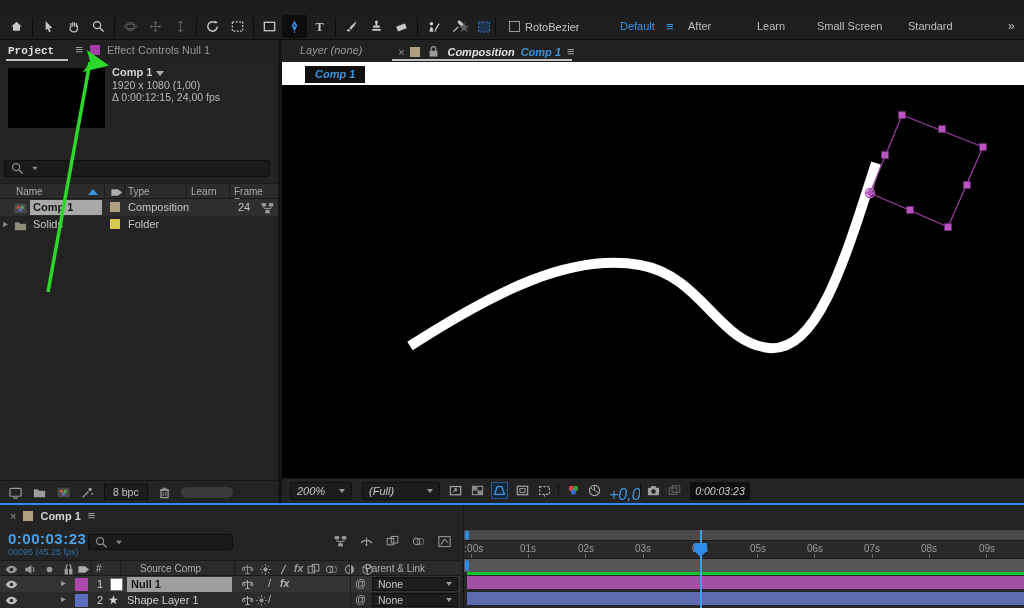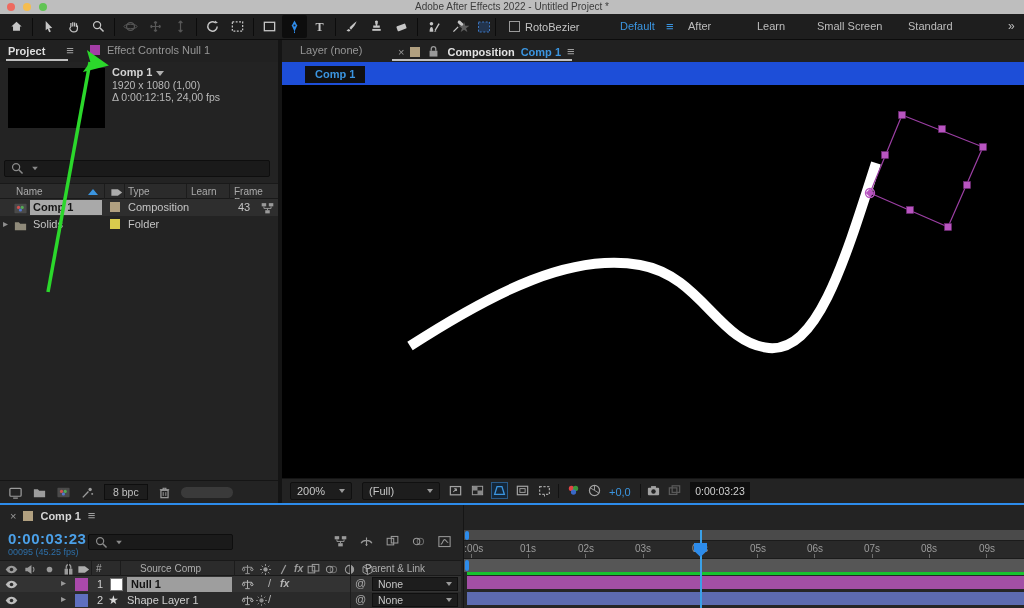--- a/index.html
+++ b/index.html
@@ -32,21 +32,21 @@
   .checkbox { width:11px; height:11px; border:1px solid #9a9a9a; background:transparent; margin:0 5px 0 10px; }
   .rb-label { color:#c4c4c4; font-size:11px; }
   .ws { position:absolute; top:6px; font-size:11px; color:#bdbdbd; white-space:nowrap; }
   .ws.active { color:#3b95e0; }
   .ws-menu { position:absolute; top:5px; color:#3b95e0; font-size:13px; }
   .ws-overflow { position:absolute; top:5px; color:#bdbdbd; font-size:12px; }
 
   
   .project-panel { position:absolute; left:0; top:40px; width:278px; height:463px; background:#232323; }
   .pp-tabs { position:absolute; left:0; top:0; width:278px; height:22px; background:#212121; }
-  .pp-tab-active { position:absolute; left:8px; top:3px; display:flex; align-items:center; gap:21px; color:#dedede; font-weight:bold; }
+  .pp-tab-active { position:absolute; left:8px; top:3px; display:flex; align-items:center; gap:21px; color:#dedede; font-weight:bold;font-family:Liberation Mono, monospace; }
   .pp-tab-active .underline { position:absolute; left:-2px; top:16px; width:62px; height:2px; background:#bfbfbf; }
   .menu-ico { color:#9f9f9f; font-size:13px; font-weight:normal; }
   .pp-tab2 { position:absolute; left:90px; top:4px; display:flex; align-items:center; gap:7px; color:#969696; }
   .sq { width:10px; height:10px; display:inline-block; }
   .thumb { position:absolute; left:8px; top:28px; width:97px; height:60px; background:#000; }
   .pp-meta { position:absolute; left:112px; top:26px; line-height:12.5px; color:#b9b9b9; font-size:10.5px; }
   .pp-meta .cn { color:#d2d2d2; font-weight:bold; font-size:11px; }
   .caret-d { display:inline-block; width:0; height:0; border-left:4px solid transparent; border-right:4px solid transparent; border-top:5px solid #b0b0b0; margin-left:4px; }
   .searchbox { position:absolute; background:#1a1a1a; border:1px solid #0e0e0e; border-radius:2px; display:flex; align-items:center; padding-left:5px; color:#8a8a8a; gap:2px;}
   .pp-search { left:4px; top:120px; width:266px; height:17px; }
@@ -59,37 +59,37 @@
   .name-sel { position:absolute; left:30px; top:1px; width:72px; height:15px; background:#a9a9a9; color:#161616; font-weight:bold; padding:1px 0 0 3px; }
   .row-chev { position:absolute; left:3px; top:2px; color:#8f8f8f; font-size:10px; }
   .lbl-sq { position:absolute; left:110px; top:3px; width:10px; height:10px; }
   .pp-footer { position:absolute; left:0; top:440px; width:278px; height:23px; background:#232323; border-top:1px solid #151515; display:flex; align-items:center; gap:9px; padding-left:8px; color:#9c9c9c; }
   .bpc-box { border:1px solid #0e0e0e; background:#1d1d1d; padding:1px 8px; font-size:10.5px; color:#c0c0c0; }
   .pill { width:52px; height:11px; border-radius:6px; background:#3a3a3a; }
 
   .vdivider { position:absolute; left:278px; top:40px; width:4px; height:463px; background:#141414; }
 
   
-  .comp-panel { position:absolute; left:282px; top:40px; width:742px; height:463px; background:#1d4ed8; }
+  .comp-panel { position:absolute; left:282px; top:40px; width:742px; height:463px; background:#ffffff;font-style:italic; }
   .cp-tabs { position:absolute; left:0; top:0; width:742px; height:22px; background:#212121; }
   .cp-layer-tab { position:absolute; left:18px; top:4px; color:#969696; }
   .cp-active-tab { position:absolute; left:116px; top:4px; display:flex; align-items:center; gap:6px; }
   .cp-active-tab .x { color:#9a9a9a; } .cp-active-tab .comp-word{ color:#e2e2e2; font-weight:bold; }
   .cp-active-tab .comp-name { color:#3b95e0; font-weight:bold; }
   .cp-underline { position:absolute; left:110px; top:19px; width:180px; height:2px; background:#bfbfbf; }
   .crumb { position:absolute; left:23px; top:26px; background:#101010; color:#3b95e0; font-weight:bold; padding:2px 10px 3px; }
   .viewer { position:absolute; left:0; top:45px; width:742px; height:393px; background:#000; overflow:hidden; }
   .cp-footer { position:absolute; left:0; top:438px; width:742px; height:25px; background:#232323; border-top:1px solid #141414; }
   .dd { position:absolute; top:3px; height:18px; background:#1d1d1d; border:1px solid #101010; border-radius:2px; color:#c6c6c6; display:flex; align-items:center; padding:0 6px; gap:8px; }
   .dd .cv { width:0;height:0;border-left:3.5px solid transparent;border-right:3.5px solid transparent;border-top:4px solid #9a9a9a; margin-left:auto;}
   .cpf-ico { position:absolute; top:4px; color:#a2a2a2; }
   .cpf-ico.activeblue { outline:1px solid #2a5b8a; background:#14273a; }
   .tc-box { position:absolute; left:386px; top:3px; width:60px; height:18px; background:#0f0f0f; color:#cfcfcf; display:flex; align-items:center; justify-content:center; font-size:10.5px; }
   .fsep { position:absolute; top:5px; width:1px; height:14px; background:#121212; }
-  .exposure { position:absolute; left:308px; top:7px; color:#3b95e0; font-size:11px; }
+  .exposure { position:absolute; left:308px; top:7px; color:#3b95e0; font-size:16px; }
 
   
   .timeline { position:absolute; left:0; top:503px; width:1024px; height:105px; background:#232323; border-top:2px solid #2d8ceb; }
   .tlt-tab { position:absolute; left:10px; top:3px; display:flex; align-items:center; gap:7px; color:#d6d6d6; font-weight:bold; }
   .tlt-tab .x { color:#9a9a9a; font-weight:normal; }
   .tl-time { position:absolute; left:8px; top:25px; color:#4ba0e8; font-size:15px; font-weight:bold; letter-spacing:.5px; }
   .tl-frames { position:absolute; left:8px; top:42px; color:#2d6fa8; font-size:9px; }
   .tl-search { left:88px; top:29px; width:145px; height:16px; }
   .tl-icons { position:absolute; top:29px; color:#9a9a9a; display:flex; gap:11px; left:333px; }
   .tl-header { position:absolute; left:0; top:55px; width:461px; height:16px; background:#2b2b2b; border-top:1px solid #191919; border-bottom:1px solid #191919; font-size:10px; color:#adadad; }
@@ -123,26 +123,20 @@
   .playhead-line { position:absolute; left:236px; top:25px; width:2px; height:80px; background:#3aa0e8; }
   .playhead-head { position:absolute; left:230px; top:38px; width:13px; height:14px; background:#2d8ceb; clip-path:polygon(0 0,100% 0,100% 55%,50% 100%,0 55%); }
 
   .annot { position:absolute; left:0; top:0; pointer-events:none; z-index:60; }
 </style>
 </head>
 <body>
 
 <div id="app">
 
-  <div class="titlebar">
-    <span class="tl red"></span>
-    <span class="tl yellow"></span>
-    <span class="tl green"></span>
-    <div class="title">Adobe After Effects 2022 - Untitled Project *</div>
-  </div>
 
   <div class="toolsbar">
     <div id="tools-strip">
         <div class="tool">
           <svg viewBox="0 0 16 16" fill="none" stroke="currentColor" stroke-width="1.3" style="width: 15px; height: 15px;">
             <path d="M2.5 8 8 3l5.5 5h-1.8v4.5H4.3V8z" fill="currentColor" stroke="none"></path>
           </svg>
         </div>
         <div class="tsep"></div>
         <div class="tool">
@@ -311,21 +305,21 @@
           <svg viewBox="0 0 16 16">
             <rect x="1.5" y="3" width="13" height="10" rx="1" fill="#4a4a4a"></rect>
             <circle cx="5.9" cy="6.8" r="1.7" fill="#d05050"></circle>
             <circle cx="9.8" cy="6.8" r="1.7" fill="#55aa55"></circle>
             <circle cx="7.9" cy="9.6" r="1.7" fill="#5577d0"></circle>
           </svg>
         </span>
       <span class="name-sel">Comp 1</span>
       <span class="lbl-sq" style="background: rgb(177, 160, 128);"></span>
       <span style="position:absolute; left:128px; top:2px">Composition</span>
-      <span style="position:absolute; left:238px; top:2px">43</span>
+      <span style="position:absolute; left:238px; top:2px">24</span>
       <span class="icon" style="position:absolute; left:260px; top:2px; color:#9a9a9a">
           <svg viewBox="0 0 16 16" fill="none" stroke="currentColor" stroke-width="1.3">
             <rect x="1.8" y="2.3" width="4.8" height="3.4" fill="currentColor" stroke="none"></rect>
             <rect x="9.4" y="2.3" width="4.8" height="3.4" fill="currentColor" stroke="none"></rect>
             <rect x="5.6" y="9.8" width="4.8" height="3.4" fill="currentColor" stroke="none"></rect>
             <path d="M4.2 5.7v2.2h7.6V5.7M8 7.9v1.9" stroke-width="1"></path>
           </svg>
         </span>
     </div>
     <div class="pp-row" style="top:176px">

